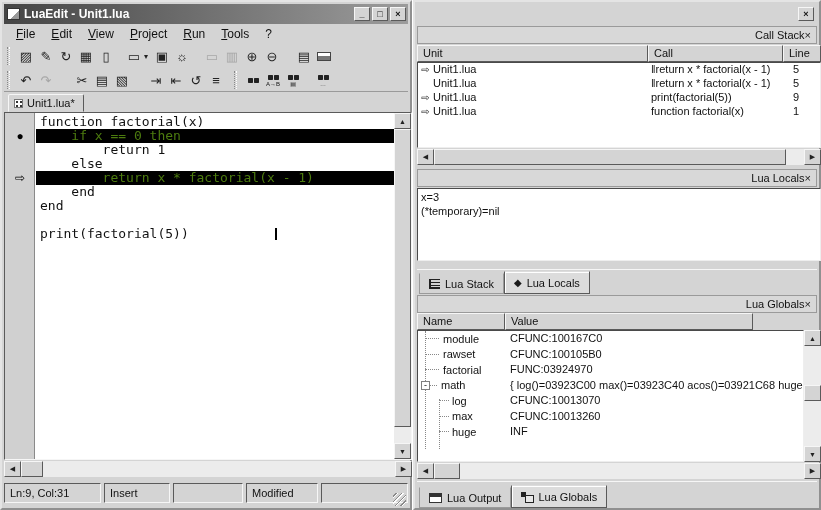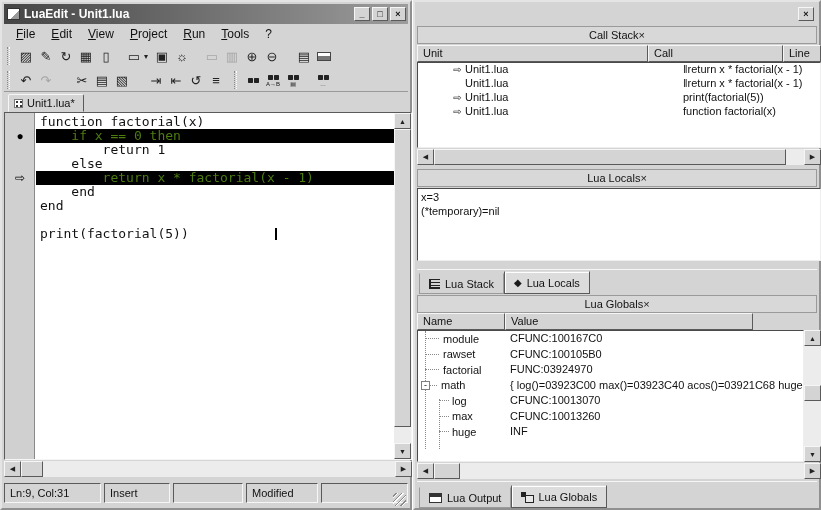--- a/index.html
+++ b/index.html
@@ -63,21 +63,21 @@
   .sb-panel { height:20px; padding:3px 5px; font-size:11px; background:#d4d4d4; }
   .grip-corner { position:absolute; right:2px; bottom:2px; width:13px; height:13px;
     background:repeating-linear-gradient(135deg,transparent 0 2px,#8a8a8a 2px 3px,#fff 3px 4px); }
 
   
   .dock { position:absolute; left:413px; top:0; width:408px; height:510px; background:#d4d4d4; border:2px outset #e4e4e4; }
   .dock-top { position:absolute; left:2px; top:2px; right:2px; height:20px; }
   .dock-close { position:absolute; right:3px; top:3px; width:16px; height:14px; display:flex; align-items:center; justify-content:center;
     font-size:9px; font-weight:bold; }
   .phdr { position:absolute; left:2px; right:2px; height:18px; background:#d8d8d8; border:1px solid #9a9a9a;
-    display:flex; align-items:center; justify-content:center; padding:0 5px; font-size:11px; }
+    display:flex; align-items:center; justify-content:flex-end; padding:0 5px; font-size:11px; }
   .phdr .x { font-size:11px; color:#222; }
   .colhdr { position:absolute; display:flex; height:17px; }
   .ch-cell { height:17px; padding:1px 0 0 5px; font-size:11px; overflow:hidden; }
   .listarea { position:absolute; background:#fff; border:1px solid; border-color:#4a4a4a #eee #eee #4a4a4a; overflow:hidden; }
   .cs-row { position:relative; height:14px; font-size:11px; white-space:nowrap; }
   .cs-mark { display:inline-block; width:15px; text-align:center; font-size:10px; }
   .cs-call { position:absolute; left:233px; top:0; }
   .cs-line { position:absolute; left:375px; top:0; }
   .loc-line { font-size:11px; line-height:14px; padding-left:3px; white-space:nowrap; }
 
@@ -234,21 +234,21 @@
 
     <div class="phdr" style="top:24px">
       <span>Call Stack</span>
       <span class="x">×</span>
     </div>
     <div class="colhdr" style="left:2px; top:43px;">
       <span class="ch-cell r" style="width:231px">Unit</span>
       <span class="ch-cell r" style="width:135px">Call</span>
       <span class="ch-cell r" style="width:38px">Line</span>
     </div>
-    <div class="listarea" style="left:2px; top:60px; width:404px; height:86px;padding-left:32px;">
+    <div class="listarea" style="left:2px; top:60px; width:404px; height:86px;">
       <div class="cs-row">
         <span class="cs-mark">⇨</span><span>Unit1.lua</span>
         <span class="cs-call">‖return x * factorial(x - 1)</span>
         <span class="cs-line">5</span>
       </div>
       <div class="cs-row">
         <span class="cs-mark"></span><span>Unit1.lua</span>
         <span class="cs-call">‖return x * factorial(x - 1)</span>
         <span class="cs-line">5</span>
       </div>

